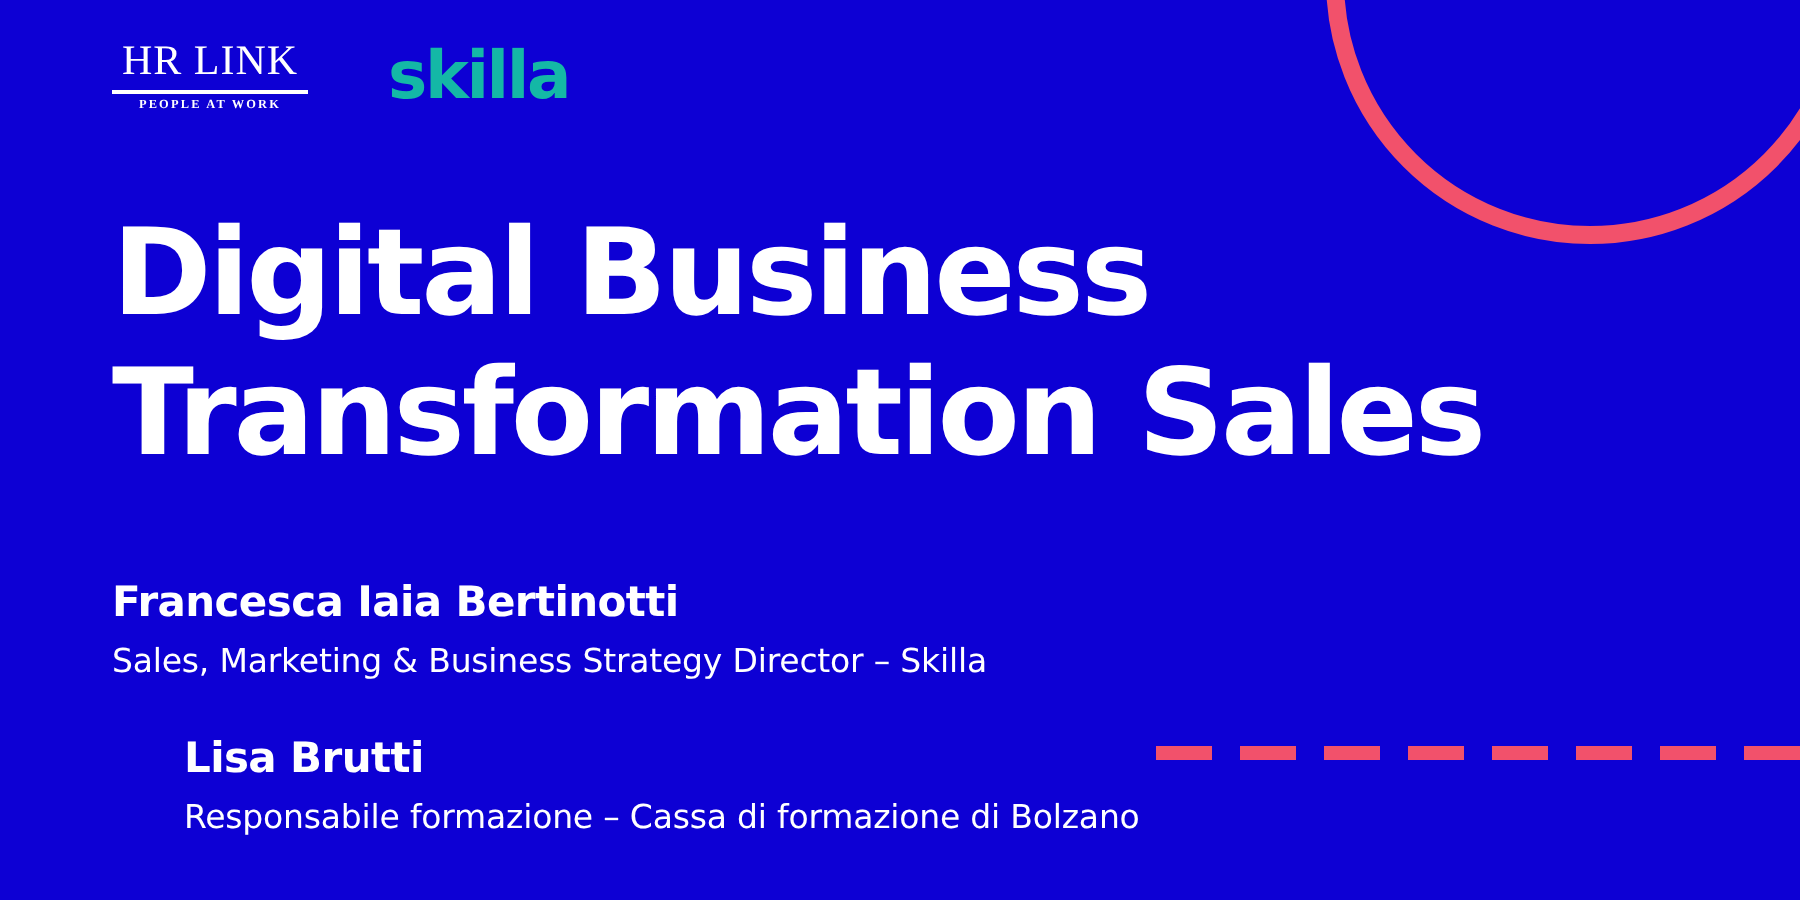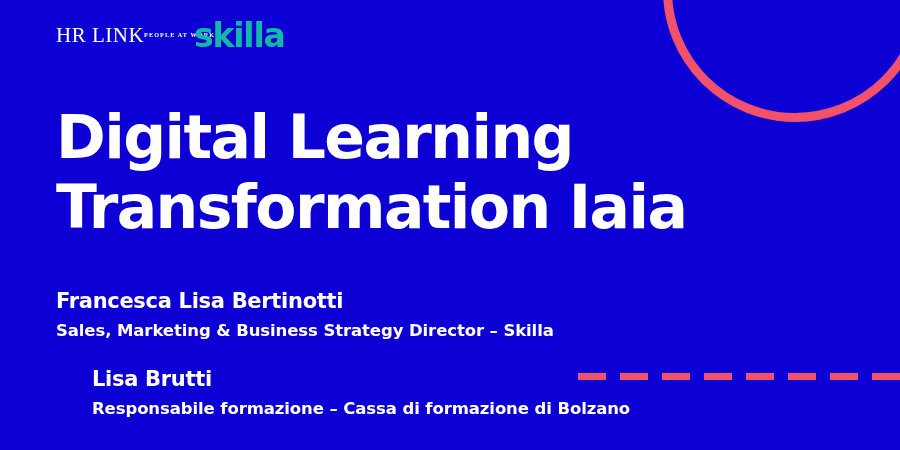--- a/index.html
+++ b/index.html
@@ -55,21 +55,21 @@
     position: absolute;
     left: 56px;
     top: 18px;
     display: flex;
     align-items: center;
     gap: 40px;
   }
 
   .logo-hrlink {
     display: flex;
-    flex-direction: row;
+    flex-direction: column;
     align-items: center;
     width: 98px;
     padding-top: 2px;
   }
   .logo-hrlink .hl-word {
     font-family: "Liberation Serif", serif;
     font-size: 21px;
     line-height: 1;
     letter-spacing: 0.5px;
     color: #ffffff;
@@ -134,21 +134,21 @@
     font-size: 21px;
     font-weight: bold;
     color: #ffffff;
     letter-spacing: -0.3px;
     line-height: 1.25;
     white-space: nowrap;
   }
   .speaker-role {
     font-family: "DejaVu Sans", sans-serif;
     font-size: 16.5px;
-    font-weight: bold;
+    font-weight: normal;
     color: #ffffff;
     letter-spacing: -0.1px;
     line-height: 1.3;
     margin-top: 6px;
     white-space: nowrap;
   }
 </style>
 </head>
 <body>
 
@@ -170,27 +170,27 @@
   <div class="logo-bar">
     <div class="logo-hrlink">
       <div class="hl-word">HR LINK</div>
       <div class="hl-rule"></div>
       <div class="hl-tag">PEOPLE AT WORK</div>
     </div>
     <div class="logo-skilla">skilla</div>
   </div>
 
   <div class="headline">
-    <div class="hl-line">Digital Learning</div>
-    <div class="hl-line">Transformation Iaia</div>
+    <div class="hl-line">Digital Business</div>
+    <div class="hl-line">Transformation Sales</div>
   </div>
 
   <div class="speakers">
     <div class="speaker">
-      <div class="speaker-name">Francesca Lisa Bertinotti</div>
+      <div class="speaker-name">Francesca Iaia Bertinotti</div>
       <div class="speaker-role">Sales, Marketing &amp; Business Strategy Director – Skilla</div>
     </div>
     <div class="speaker">
       <div class="speaker-name">Lisa Brutti</div>
       <div class="speaker-role">Responsabile formazione – Cassa di formazione di Bolzano</div>
     </div>
   </div>
 
 </div>
 

